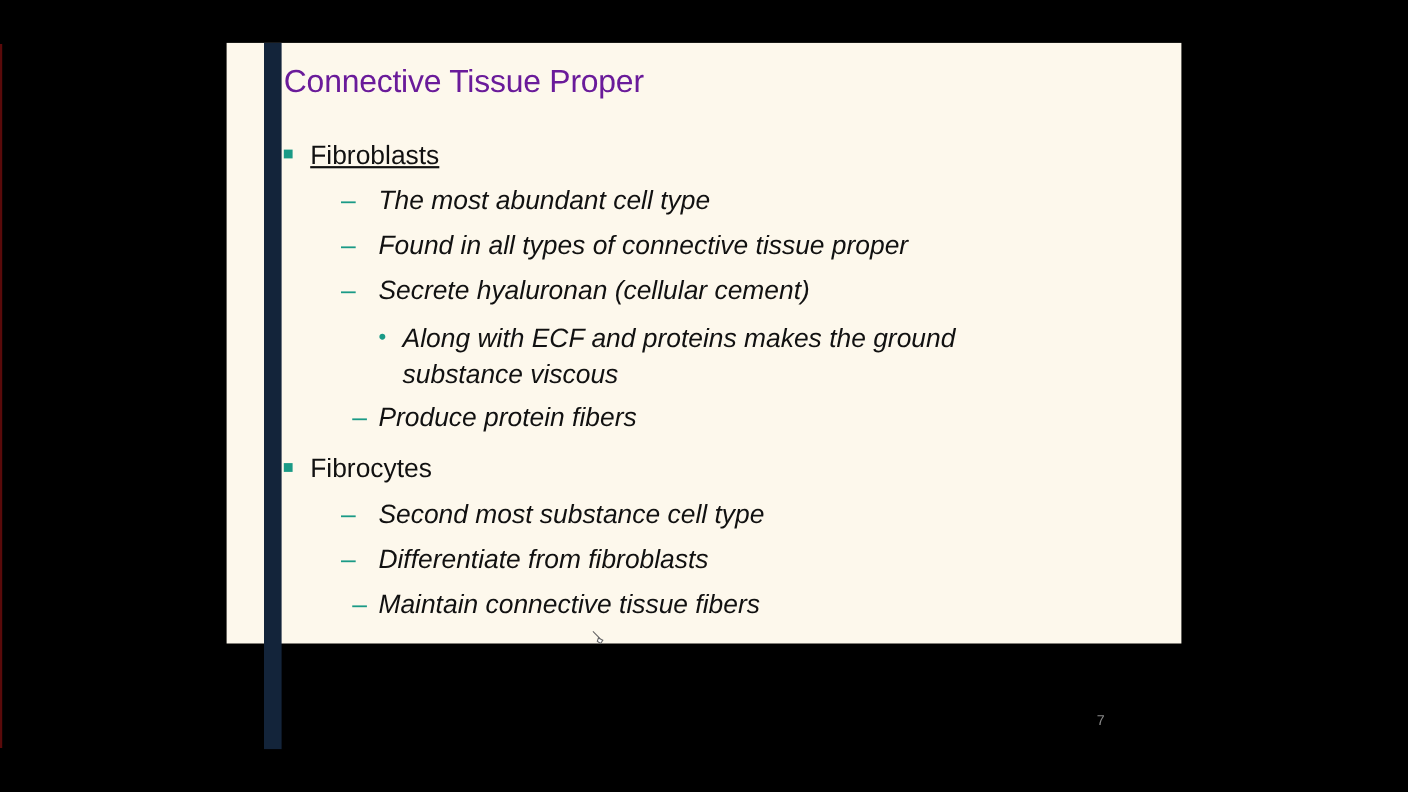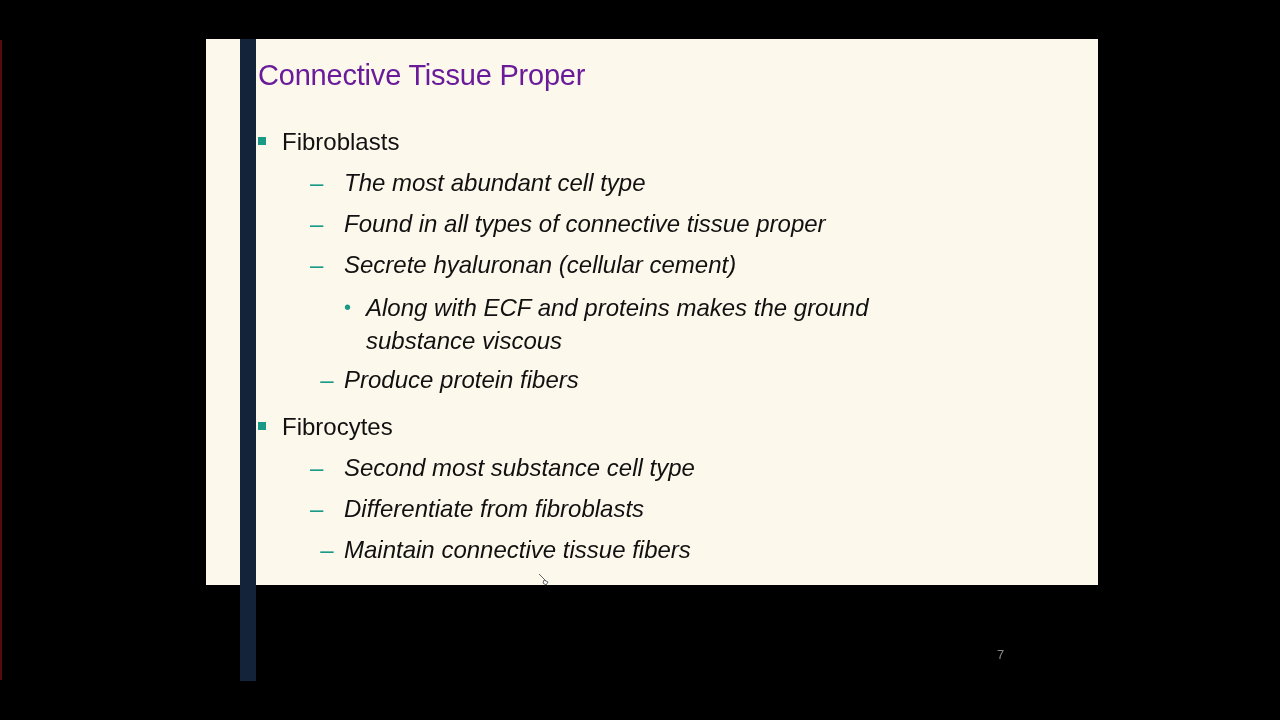--- a/index.html
+++ b/index.html
@@ -1,18 +1,18 @@
 <!DOCTYPE html>
 <html><head>
 <meta charset="utf-8">
 <style>
   html, body { margin:0; padding:0; }
   body { width:1280px; height:720px; background:#000; position:relative; overflow:hidden; font-family:"Liberation Sans", sans-serif; }
   .red-edge { position:absolute; left:0; top:40px; width:2px; height:640px; background:#5a0a0a; }
-  .slide { position:absolute; left:206px; top:39px; width:868px; height:546px; background:#fdf8ec;padding-left:24px; }
+  .slide { position:absolute; left:206px; top:39px; width:868px; height:546px; background:#fdf8ec; }
   .sidebar-bar { position:absolute; left:34px; top:0; width:16px; height:642px; background:#13243a; }
   .title { position:absolute; left:52px; top:20px; font-size:29px; color:#6a1b9a; white-space:nowrap; letter-spacing:-0.2px; }
   .l1 { position:absolute; left:52px; font-size:24px; color:#111; white-space:nowrap; }
   .l1 .b { display:inline-block; width:8px; height:8px; background:#1a9a86; margin-right:16px; vertical-align:middle; position:relative; top:-3px; }
   .l2 { position:absolute; left:104px; font-size:24px; font-style:italic; color:#111; white-space:nowrap; }
   .l2 .d { font-style:normal; color:#1a9a86; display:inline-block; width:34px; }
   .l3 { position:absolute; left:138px; font-size:24px; color:#111; line-height:33px; width:600px; }
   .l3 .dot { position:absolute; left:0; top:0; color:#1a9a86; font-size:20px; }
   .l3 .t { display:block; margin-left:22px;font-style:italic; }
   .pagenum { position:absolute; left:791px; top:608px; font-size:13px; color:#888; }
@@ -21,21 +21,21 @@
 </head>
 <body>
 
 <div class="red-edge"></div>
 
 <div class="slide">
   <div class="sidebar-bar"></div>
 
   <div class="title">Connective Tissue Proper</div>
 
-  <div class="l1" style="top:89px;">
+  <div class="l1" style="top:89px;text-decoration:underline;">
     <span class="b"></span><span>Fibroblasts</span>
   </div>
   <div class="l2" style="top:130px;">
     <span class="d">–</span><span>The most abundant cell type</span>
   </div>
   <div class="l2" style="top:171px;">
     <span class="d">–</span><span>Found in all types of connective tissue proper</span>
   </div>
   <div class="l2" style="top:212px;">
     <span class="d">–</span><span>Secrete hyaluronan (cellular cement)</span>

